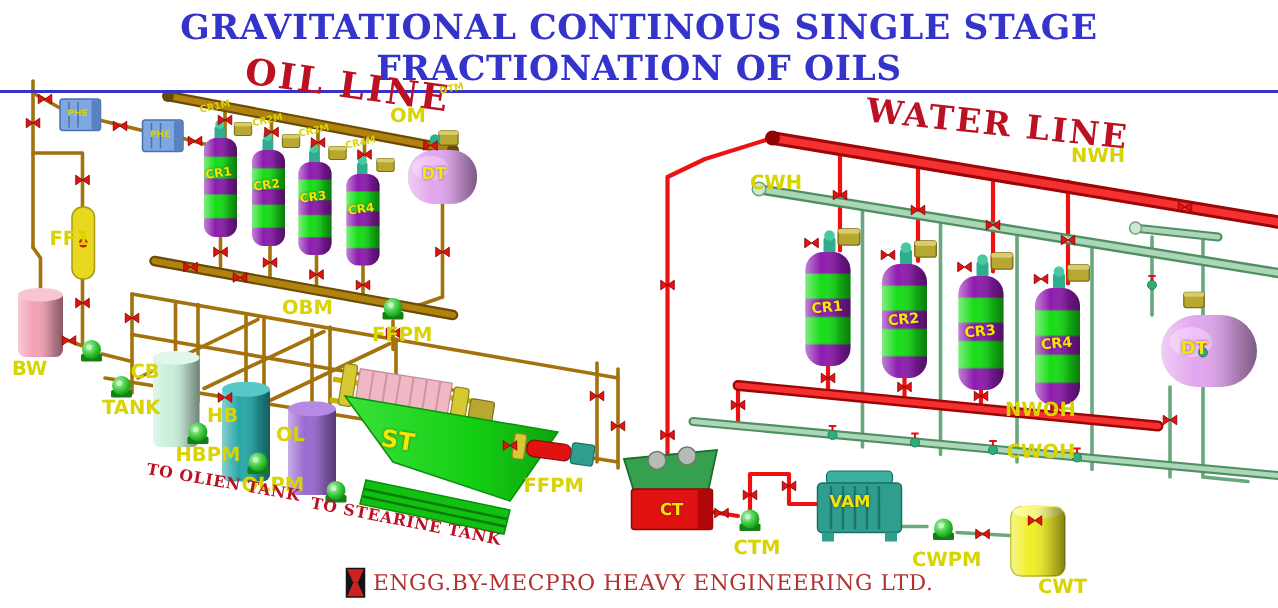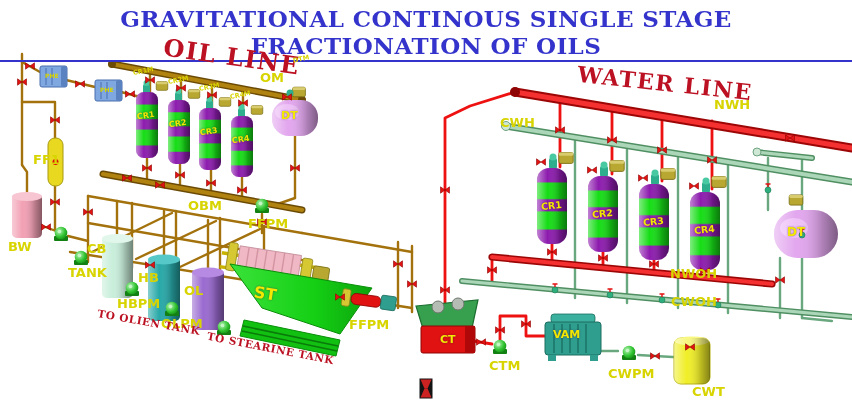--- a/index.html
+++ b/index.html
@@ -471,14 +471,15 @@
   <div class="lbl onv" style="left:553px;top:329px;font-size:11px">VAM</div>
   <div class="lbl" style="left:608px;top:367px">CWPM</div>
   <div class="lbl" style="left:692px;top:385px">CWT</div>
 
   <div class="footer">
     <svg width="14" height="21" style="position:static">
       <rect x="0.5" y="0.5" width="13" height="20" fill="#141414"></rect>
       <path d="M1.5,1.5 H12.5 L8.5,10.5 H5.5 Z" fill="#cc2222"></path>
       <path d="M1.5,19.5 H12.5 L8.5,10.5 H5.5 Z" fill="#cc2222"></path>
     </svg>
+    <span class="footer-text">ENGG.BY-MECPRO HEAVY ENGINEERING LTD.</span>
   </div>
 </div>
 
 </body></html>

